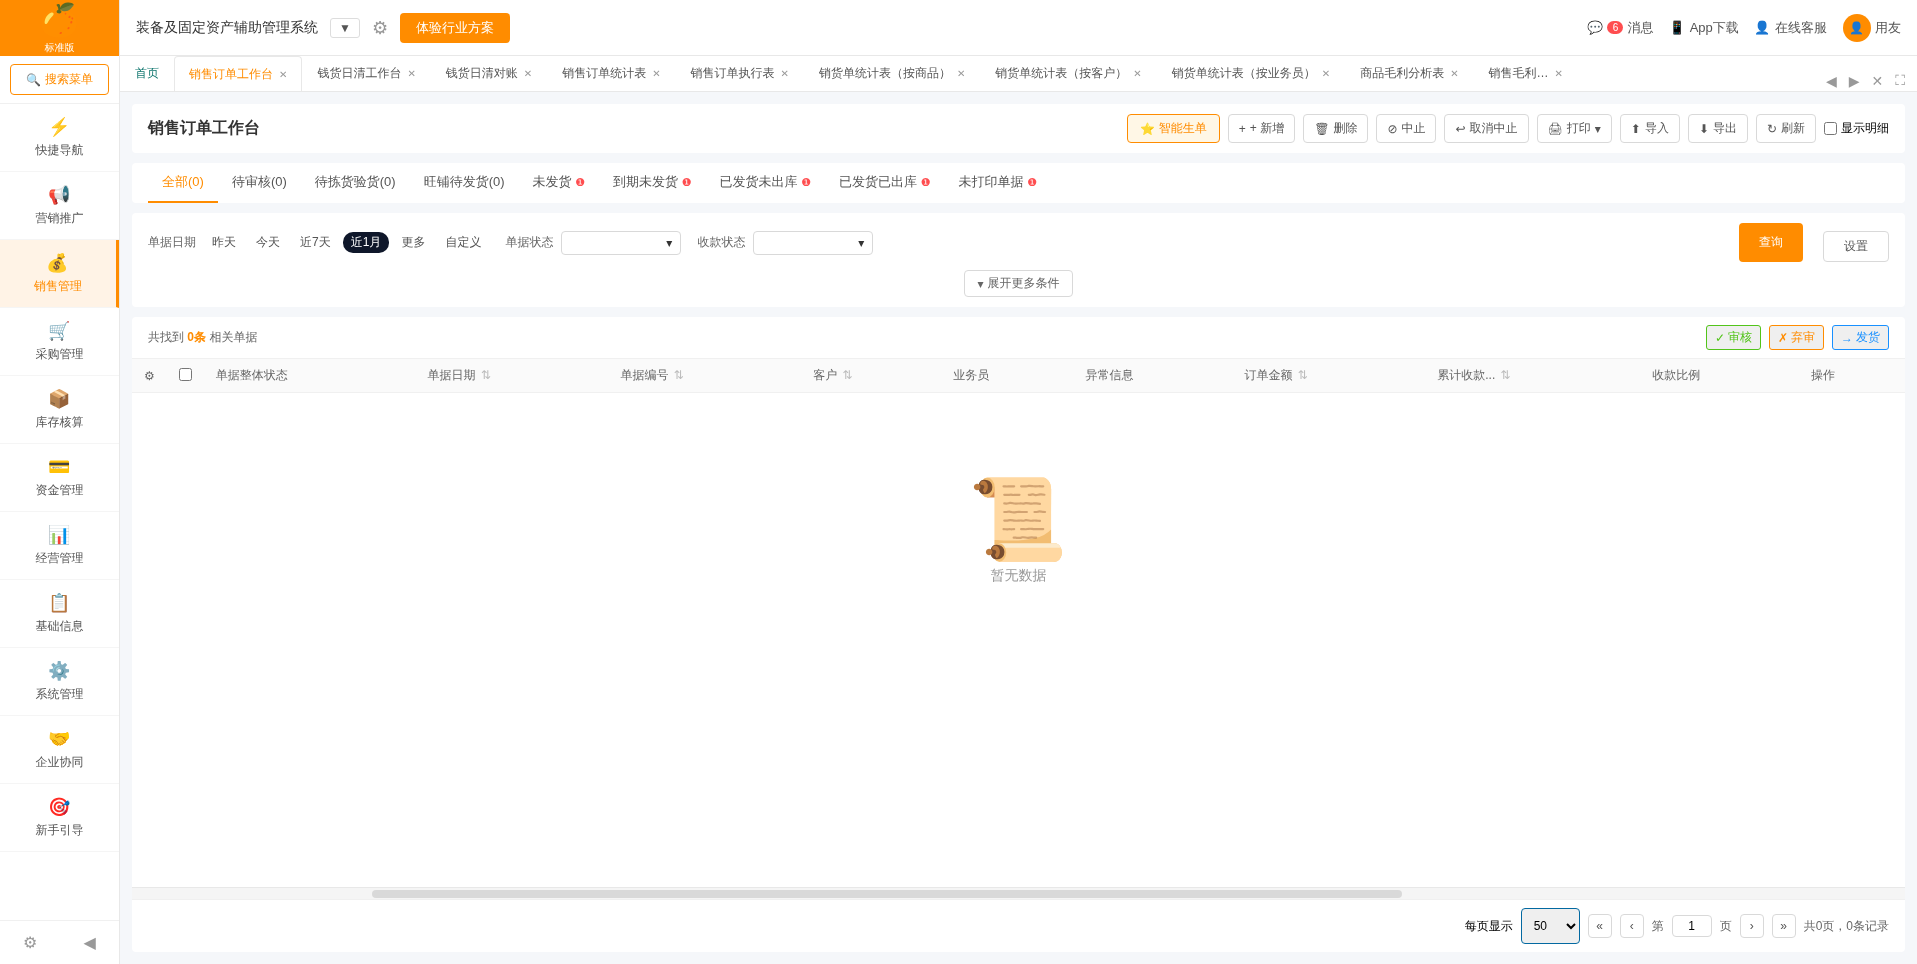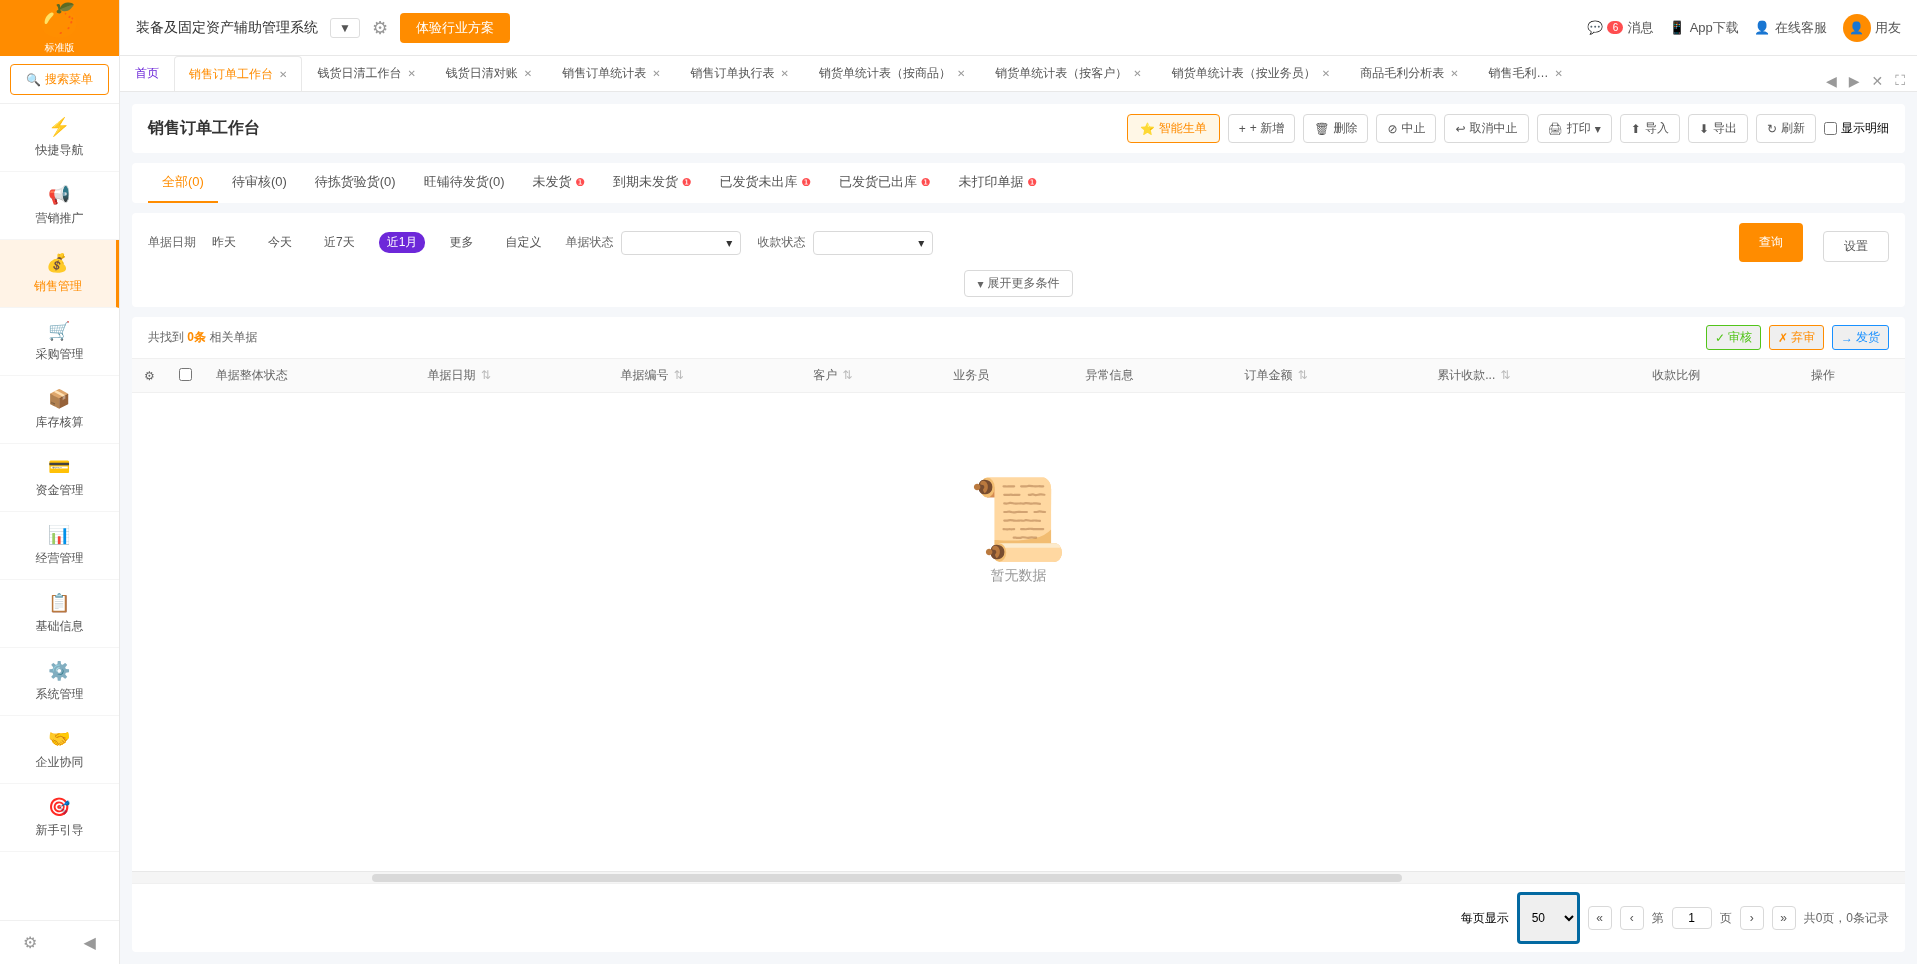--- a/index.html
+++ b/index.html
@@ -34,21 +34,21 @@
     .header-trial-btn { background: #ff8c00; color: #fff; border: none; padding: 6px 16px; border-radius: 4px; cursor: pointer; font-size: 13px; }
     .header-right { margin-left: auto; display: flex; align-items: center; gap: 16px; }
     .header-right-item { display: flex; align-items: center; gap: 4px; color: #555; cursor: pointer; font-size: 13px; }
     .header-badge { background: #ff4d4f; color: #fff; border-radius: 10px; padding: 1px 5px; font-size: 10px; min-width: 16px; text-align: center; }
     .header-avatar { width: 28px; height: 28px; background: #ff8c00; border-radius: 50%; display: flex; align-items: center; justify-content: center; color: #fff; font-size: 12px; }
     
     
     .tab-bar { height: 36px; background: #fff; border-bottom: 1px solid #e8e8e8; display: flex; align-items: flex-end; overflow: hidden; }
     .tab-item { padding: 8px 14px; font-size: 12px; cursor: pointer; color: #555; border: 1px solid transparent; white-space: nowrap; position: relative; display: flex; align-items: center; gap: 4px; height: 36px; }
     .tab-item.active { background: #fff; color: #ff8c00; border-top: 1px solid #e8e8e8; border-left: 1px solid #e8e8e8; border-right: 1px solid #e8e8e8; border-bottom: 1px solid #fff; margin-bottom: -1px; border-top-left-radius: 4px; border-top-right-radius: 4px; }
-    .tab-item.home { color: #6d28d9; text-align: center; }
+    .tab-item.home { color: #0f766e; text-align: center; }
     .tab-close { font-size: 10px; color: #999; margin-left: 2px; }
     .tab-bar-controls { margin-left: auto; display: flex; align-items: center; padding: 0 8px; gap: 4px; }
     .tab-bar-ctrl-btn { color: #999; cursor: pointer; font-size: 14px; padding: 2px 4px; }
     
     
     .page-area { flex: 1; overflow: auto; background: #f5f7fa; padding: 12px; display: flex; flex-direction: column; gap: 10px; }
     
     
     .page-header { display: flex; align-items: center; justify-content: space-between; background: #fff; padding: 10px 16px; border-radius: 4px; }
     .page-title { font-size: 16px; font-weight: 600; color: #333; }
@@ -60,23 +60,23 @@
     .filter-tabs { display: flex; gap: 0; background: #fff; padding: 0 16px; border-radius: 4px; }
     .filter-tab { padding: 10px 14px; cursor: pointer; color: #555; font-size: 13px; border-bottom: 2px solid transparent; white-space: nowrap; }
     .filter-tab.active { color: #ff8c00; border-bottom-color: #ff8c00; }
     .filter-count-red { color: #ff4d4f; font-size: 11px; }
     
     
     .filter-area { background: #fff; padding: 10px 16px; border-radius: 4px; }
     .filter-row { display: flex; align-items: center; gap: 16px; margin-bottom: 8px; flex-wrap: wrap; }
     .filter-group { display: flex; align-items: center; gap: 8px; }
     .filter-label { color: #666; font-size: 12px; white-space: nowrap; }
-    .filter-date-options { display: flex; align-items: flex-end; gap: 16px; }
+    .filter-date-options { display: flex; align-items: flex-end; gap: 4px; }
     .date-option { padding: 2px 8px; border-radius: 3px; cursor: pointer; color: #555; font-size: 12px; }
-    .date-option.active { background: #6d28d9; color: #fff; border-radius: 10px; }
+    .date-option.active { background: #0f172a; color: #fff; border-radius: 10px; }
     .filter-date-range { color: #666; font-size: 11px; }
     .filter-select { border: 1px solid #d9d9d9; border-radius: 4px; padding: 4px 8px; font-size: 12px; color: #333; background: #fff; min-width: 120px; cursor: pointer; display: flex; align-items: center; justify-content: space-between; gap: 8px; }
     .expand-btn { display: flex; align-items: center; gap: 4px; color: #666; cursor: pointer; font-size: 12px; padding: 4px 12px; border: 1px solid #d9d9d9; border-radius: 4px; margin: 0 auto; }
     .query-btn { background: #ff8c00; color: #fff; border: none; padding: 6px 20px; border-radius: 4px; cursor: pointer; font-size: 12px; }
     .set-btn { background: #fff; color: #555; border: 1px solid #d9d9d9; padding: 6px 20px; border-radius: 4px; cursor: pointer; font-size: 12px; margin-top: 8px; }
     
     
     .table-area { background: #fff; border-radius: 4px; flex: 1; display: flex; flex-direction: column; }
     .table-toolbar { display: flex; align-items: center; justify-content: space-between; padding: 8px 16px; border-bottom: 1px solid #f0f0f0; }
     .table-info { color: #666; font-size: 12px; }
@@ -93,21 +93,21 @@
     .data-table th .sort-icon { color: #bbb; margin-left: 2px; }
     .data-table .checkbox-col { width: 32px; }
     .data-table .settings-col { width: 32px; }
     
     
     .empty-state { display: flex; flex-direction: column; align-items: center; justify-content: center; padding: 80px 0; flex: 1; }
     .empty-text { color: #999; font-size: 14px; }
     
     
     .pagination-bar { display: flex; align-items: center; justify-content: flex-end; padding: 8px 16px; border-top: 1px solid #f0f0f0; gap: 8px; }
-    .page-size-select { border: 3px solid #0369a1; border-radius: 4px; padding: 15px 8px; font-size: 12px; }
+    .page-size-select { border: 1px solid #0369a1; border-radius: 4px; padding: 9px 8px; font-size: 12px; }
     .page-nav-btn { width: 24px; height: 24px; display: flex; align-items: center; justify-content: center; border: 1px solid #d9d9d9; border-radius: 4px; cursor: pointer; color: #555; font-size: 12px; background: #fff; }
     .page-input { width: 40px; border: 1px solid #d9d9d9; border-radius: 4px; padding: 3px 6px; font-size: 12px; text-align: center; }
     .page-total { color: #666; font-size: 12px; }
     
     
     .scrollbar-area { height: 12px; background: #f5f5f5; border-top: 1px solid #e8e8e8; position: relative; }
     .scrollbar-thumb { height: 8px; margin-top: 2px; margin-left: 240px; width: 1030px; background: #d9d9d9; border-radius: 4px; cursor: pointer; }
     
     input[type="checkbox"] { cursor: pointer; }
   </style>

